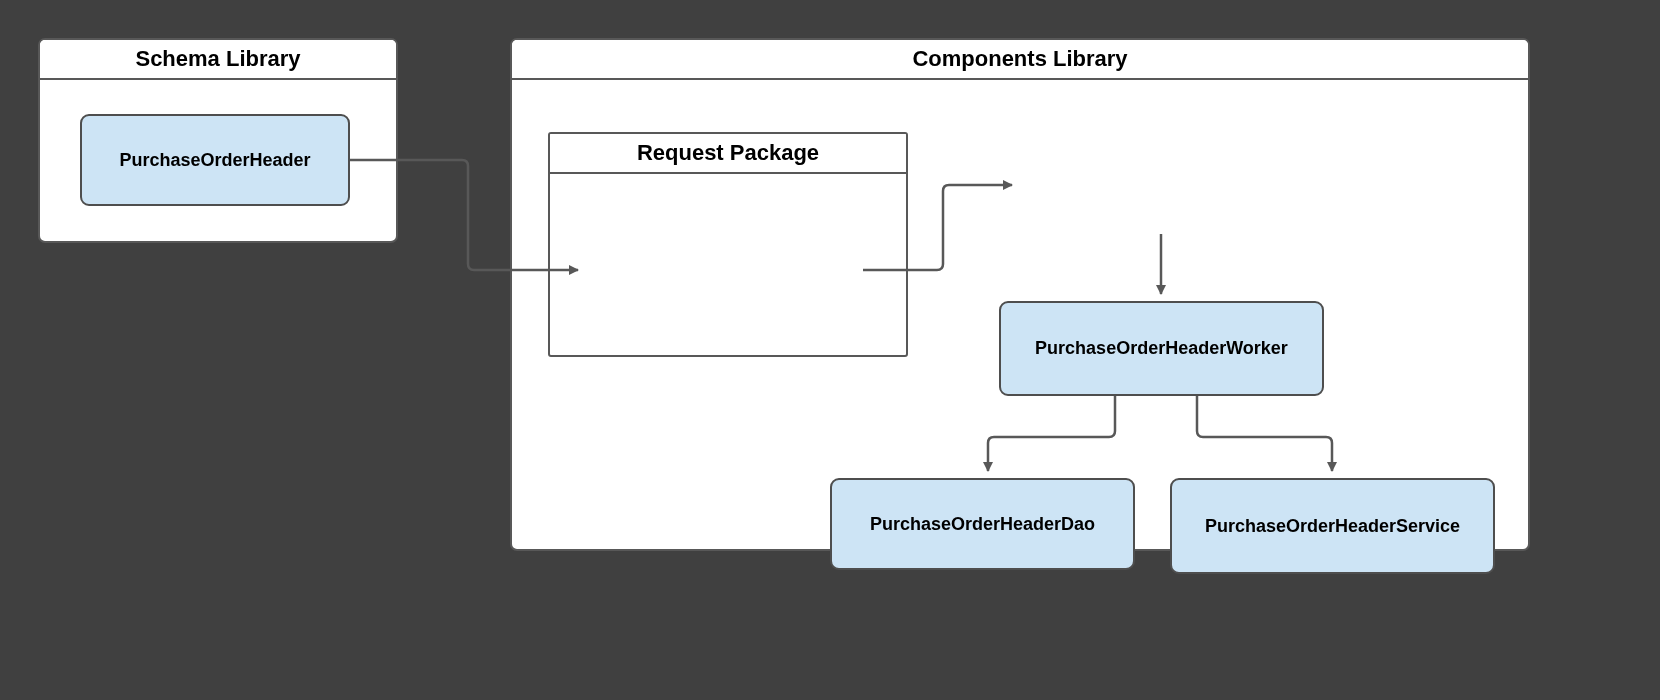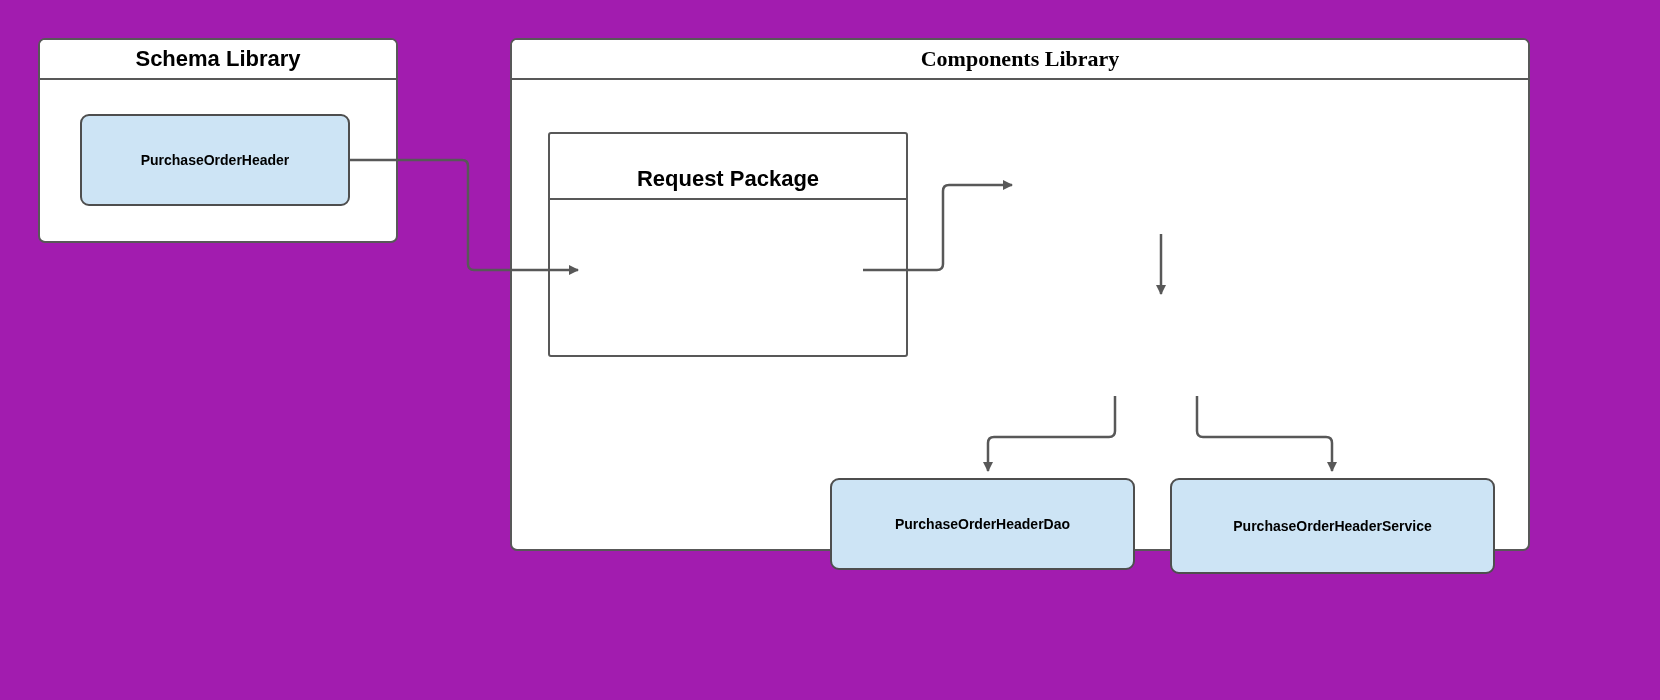--- a/index.html
+++ b/index.html
@@ -10,21 +10,21 @@
   }
   * { margin: 0; padding: 0; box-sizing: border-box; }
   body {
     font-family: "Liberation Sans", sans-serif;
     background: #ffffff;
   }
   .canvas {
     position: relative;
     width: 1660px;
     height: 700px;
-    background: #a21caf;
+    background: #404040;
     overflow: hidden;
   }
   .container-box {
     position: absolute;
     background: #ffffff;
     border: 2px solid var(--container-border);
     border-radius: 7px;
   }
   .container-title {
     display: flex;
@@ -41,21 +41,21 @@
   .node {
     position: absolute;
     background: var(--node-fill);
     border: 2px solid var(--node-border);
     border-radius: 9px;
     display: flex;
     align-items: center;
     justify-content: center;
     text-align: left;
     font-weight: bold;
-    font-size: 14px;
+    font-size: 18px;
     color: #000000;
     padding: 4px 8px;
   }
   svg.edges {
     position: absolute;
     top: 0; left: 0;
     width: 1660px;
     height: 700px;
     pointer-events: none;
   }
@@ -68,43 +68,44 @@
 </style>
 </head>
 <body>
 
 <div class="canvas">
 
   <div class="container-box" style="left:38px; top:38px; width:360px; height:205px;">
     <div class="container-title">Schema Library</div>
   </div>
 
-  <div class="container-box" style="left:510px; top:38px; width:1020px; height:513px;font-family:Liberation Serif, serif;">
+  <div class="container-box" style="left:510px; top:38px; width:1020px; height:513px;">
     <div class="container-title">Components Library</div>
   </div>
 
   <div class="container-box" style="left:548px; top:132px; width:360px; height:225px; border-radius:3px;">
-    <div class="container-title" style="border-radius:1px 1px 0 0;margin-top:26px;">Request Package</div>
+    <div class="container-title" style="border-radius:1px 1px 0 0;">Request Package</div>
   </div>
 
   <svg class="edges" viewBox="0 0 1660 700">
     <defs>
       <marker id="arrow" markerWidth="11" markerHeight="11" refX="9" refY="5" orient="auto" markerUnits="userSpaceOnUse">
         <path class="arrowhead" d="M0,0 L10,5 L0,10 Z"></path>
       </marker>
     </defs>
     <path class="edge" marker-end="url(#arrow)" d="M 350 160 L 462 160 Q 468 160 468 166 L 468 264 Q 468 270 474 270 L 578 270"></path>
     <path class="edge" marker-end="url(#arrow)" d="M 863 270 L 937 270 Q 943 270 943 264 L 943 191 Q 943 185 949 185 L 1012 185"></path>
     <path class="edge" marker-end="url(#arrow)" d="M 1161 234 L 1161 294"></path>
     <path class="edge" marker-end="url(#arrow)" d="M 1115 396 L 1115 431 Q 1115 437 1109 437 L 994 437 Q 988 437 988 443 L 988 471"></path>
     <path class="edge" marker-end="url(#arrow)" d="M 1197 396 L 1197 431 Q 1197 437 1203 437 L 1326 437 Q 1332 437 1332 443 L 1332 471"></path>
   </svg>
 
   <div class="node" style="left:80px; top:114px; width:270px; height:92px;">PurchaseOrderHeader</div>
 
 
 
+  <div class="node" style="left:999px; top:301px; width:325px; height:95px;">PurchaseOrderHeaderWorker</div>
 
   <div class="node" style="left:830px; top:478px; width:305px; height:92px;">PurchaseOrderHeaderDao</div>
 
   <div class="node" style="left:1170px; top:478px; width:325px; height:96px;">PurchaseOrderHeaderService</div>
 
 </div>
 
 </body></html>

